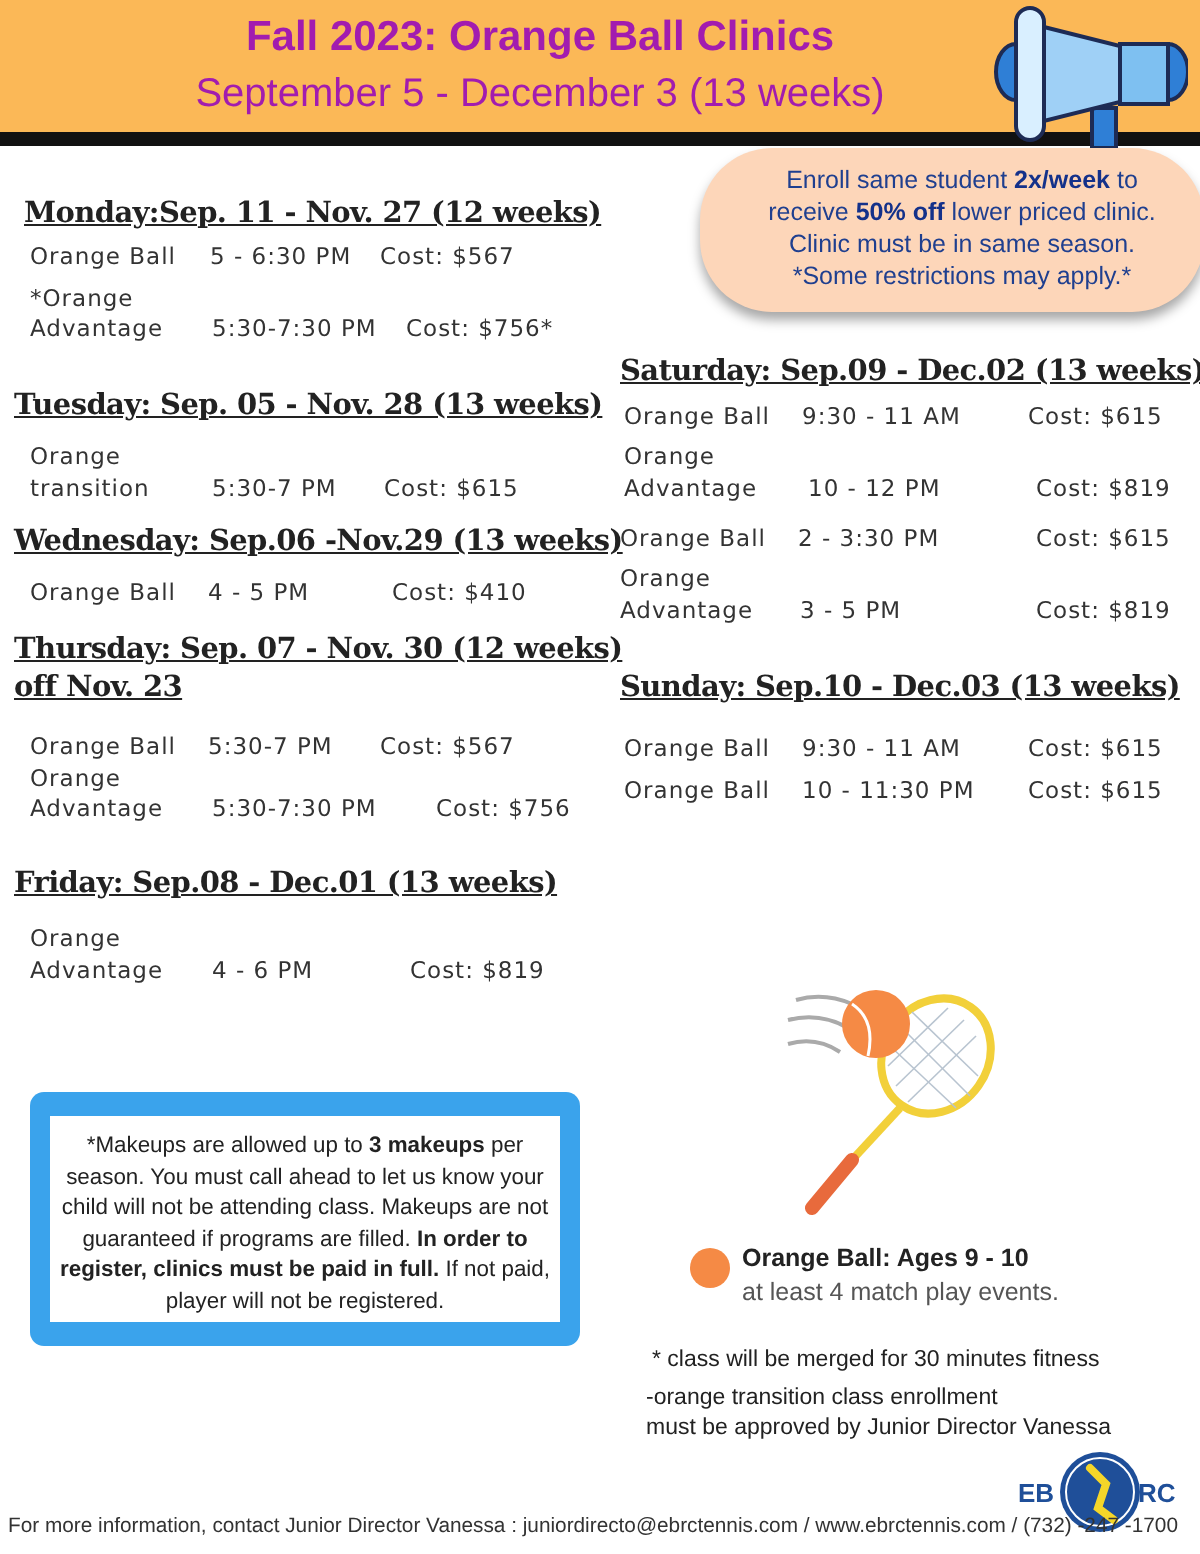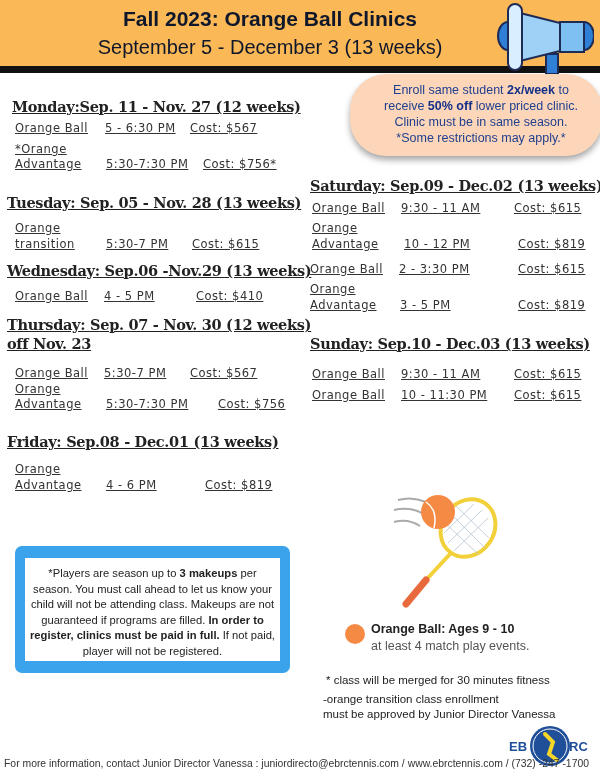--- a/index.html
+++ b/index.html
@@ -1,28 +1,28 @@
 <!DOCTYPE html>
 <html><head>
 <meta charset="utf-8">
 <style>
   * { box-sizing: border-box; margin: 0; padding: 0; }
   body { width: 600px; height: 777px; background: #ffffff; position: relative; overflow: hidden; font-family: "DejaVu Sans", sans-serif; color: #333; }
   .header { position: absolute; left: 0; top: 0; width: 600px; height: 67px; background: #fbb857; }
   .header-bar { position: absolute; left: 0; top: 66px; width: 600px; height: 7px; background: #111; }
-  .title { position: absolute; left: 0; width: 540px; text-align: center; color: #0f172a; font-family: "Liberation Sans", sans-serif; }
+  .title { position: absolute; left: 0; width: 540px; text-align: center; color: #a21caf; font-family: "Liberation Sans", sans-serif; }
   .title.main { top: 7px; font-size: 21px; font-weight: bold; }
   .title.sub { top: 36px; font-size: 20px; font-weight: normal; }
   .megaphone { position: absolute; left: 494px; top: 2px; width: 100px; height: 72px; }
   .promo { position: absolute; left: 350px; top: 74px; width: 252px; height: 82px; background: #fdd6b9; border-radius: 36px; box-shadow: 0 4px 6px rgba(0,0,0,0.35); text-align: center; font-family: "Liberation Sans", sans-serif; font-size: 12.5px; line-height: 16px; color: #1f3f8f; padding-top: 8px; padding-left: 10px; }
   .promo b { color: #14318a; }
   .day { position: absolute; }
   .day-title { font-family: "DejaVu Serif", serif; font-weight: bold; font-size: 14.5px; color: #222; text-decoration: underline; white-space: nowrap; letter-spacing: -0.3px; }
   .row { position: absolute; font-family: "DejaVu Sans", sans-serif; font-size: 11.5px; color: #333; letter-spacing: 0.5px; white-space: nowrap; }
-  .row span { position: absolute; white-space: nowrap; text-decoration: underline; }
+  .row span { position: absolute; white-space: nowrap; }
   .notice { position: absolute; left: 15px; top: 546px; width: 275px; height: 127px; background: #3aa3ec; border-radius: 7px; padding: 12px 10px; }
   .notice-inner { background: #fff; width: 100%; height: 100%; text-align: center; font-family: "Liberation Sans", sans-serif; font-size: 11.2px; line-height: 15.5px; color: #222; padding: 8px 4px 0 4px; }
   .racket { position: absolute; left: 390px; top: 488px; width: 120px; height: 120px; }
   .legend { position: absolute; left: 345px; top: 622px; font-family: "Liberation Sans", sans-serif; }
   .ball-icon { position: absolute; left: 0; top: 2px; width: 20px; height: 20px; border-radius: 50%; background: #f58a45; }
   .legend .l1 { position: absolute; left: 26px; top: 0; font-weight: bold; font-size: 12.5px; color: #222; white-space: nowrap; }
   .legend .l2 { position: absolute; left: 26px; top: 16px; font-size: 12.5px; color: #555; white-space: nowrap; line-height: 16px; }
   .note { position: absolute; font-family: "Liberation Sans", sans-serif; font-size: 11.5px; color: #222; white-space: nowrap; line-height: 15px; }
   .footer { position: absolute; left: 4px; top: 758px; font-family: "Liberation Sans", sans-serif; font-size: 10.4px; color: #333; white-space: nowrap; }
   .logo { position: absolute; left: 505px; top: 724px; width: 90px; height: 44px; }
@@ -147,21 +147,21 @@
   <span style="left:202px">Cost: $615</span>
 </div>
 <div class="row" style="left:312px; top:388px;">
   <span style="left:0">Orange Ball</span>
   <span style="left:89px">10 - 11:30 PM</span>
   <span style="left:202px">Cost: $615</span>
 </div>
 
 <div class="notice">
   <div class="notice-inner">
-    <span>*Players are season up to </span><b>3 makeups</b><span> per season. You must call ahead to let us know your child will not be attending class. Makeups are not guaranteed if programs are filled. </span><b>In order to register, clinics must be paid in full.</b><span> If not paid, player will not be registered.</span>
+    <span>*Makeups are allowed up to </span><b>3 makeups</b><span> per season. You must call ahead to let us know your child will not be attending class. Makeups are not guaranteed if programs are filled. </span><b>In order to register, clinics must be paid in full.</b><span> If not paid, player will not be registered.</span>
   </div>
 </div>
 
 <svg class="racket" viewBox="0 0 120 120">
   <path d="M8 12 Q22 8 36 14" stroke="#aaa" stroke-width="2" fill="none"></path>
   <path d="M4 22 Q20 18 34 26" stroke="#aaa" stroke-width="2" fill="none"></path>
   <path d="M4 34 Q18 30 30 38" stroke="#aaa" stroke-width="2" fill="none"></path>
   <ellipse cx="78" cy="40" rx="26" ry="30" transform="rotate(35 78 40)" fill="#fff" stroke="#f2d03a" stroke-width="4"></ellipse>
   <g stroke="#b8c4d0" stroke-width="0.8">
     <line x1="60" y1="25" x2="95" y2="60"></line>

